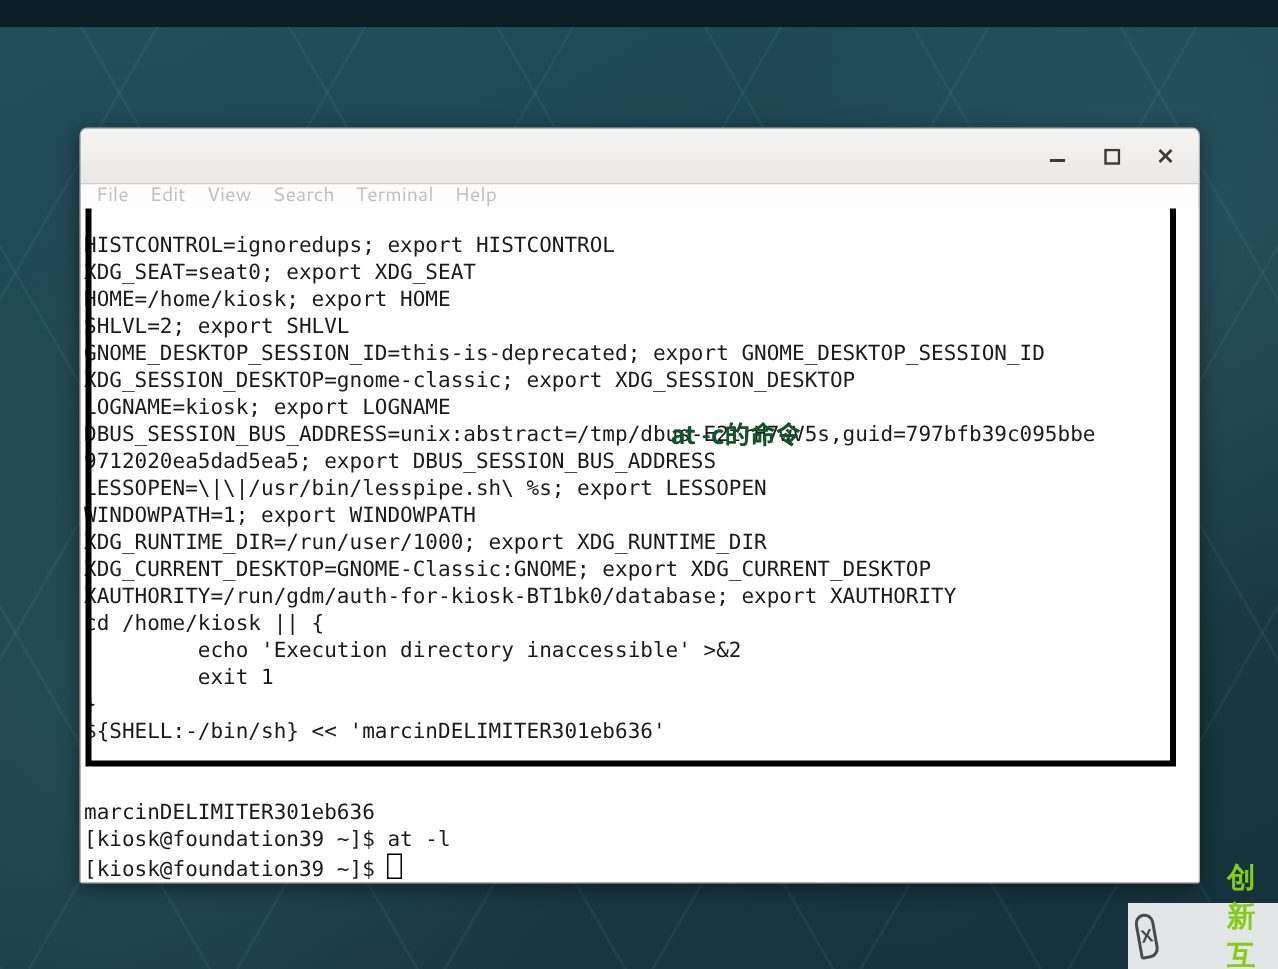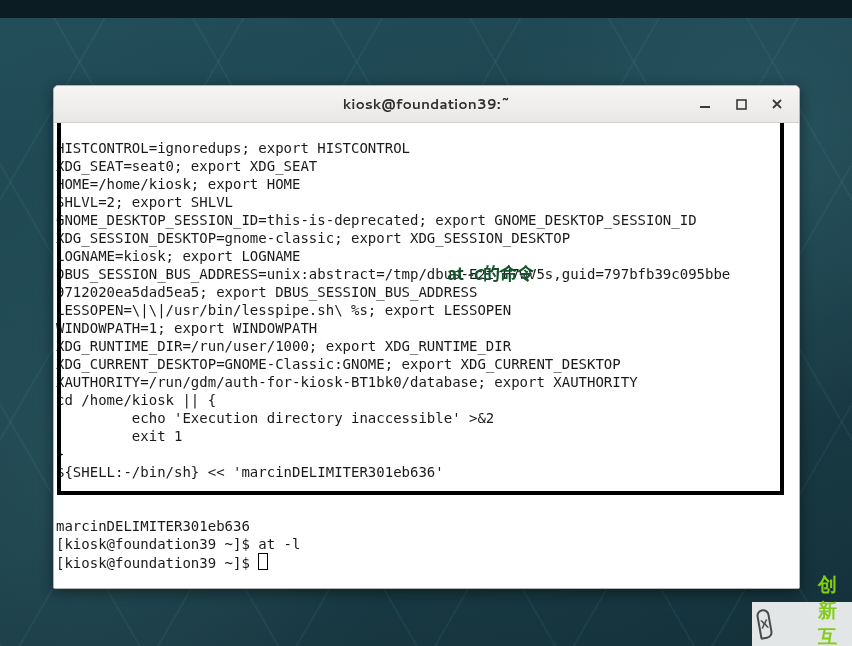--- a/index.html
+++ b/index.html
@@ -168,40 +168,47 @@
   }
 </style>
 </head>
 <body>
 
 <div class="desktop-bg"></div>
 <div class="topbar"></div>
 
 <div class="window">
   <div class="titlebar">
-    <span class="title">kiosk@foundation39:~</span>
     <div class="win-controls">
       <div class="win-btn">
         <svg width="12" height="12" viewBox="0 0 12 12">
             <rect x="1" y="8" width="10" height="2" fill="#3a3a3a"></rect>
           </svg>
       </div>
       <div class="win-btn">
         <svg width="11" height="11" viewBox="0 0 11 11">
             <rect x="1" y="1" width="9" height="9" fill="none" stroke="#3a3a3a" stroke-width="1.6"></rect>
           </svg>
       </div>
       <div class="win-btn">
         <svg width="12" height="12" viewBox="0 0 12 12">
             <path d="M2 2 L10 10 M10 2 L2 10" stroke="#3a3a3a" stroke-width="1.8"></path>
           </svg>
       </div>
     </div>
   </div>
 
+  <div class="menubar">
+    <span>File</span>
+    <span>Edit</span>
+    <span>View</span>
+    <span>Search</span>
+    <span>Terminal</span>
+    <span>Help</span>
+  </div>
 
   <div class="terminal-area">
     <div class="term-text" id="term-text">HISTCONTROL=ignoredups; export HISTCONTROL
 XDG_SEAT=seat0; export XDG_SEAT
 HOME=/home/kiosk; export HOME
 SHLVL=2; export SHLVL
 GNOME_DESKTOP_SESSION_ID=this-is-deprecated; export GNOME_DESKTOP_SESSION_ID
 XDG_SESSION_DESKTOP=gnome-classic; export XDG_SESSION_DESKTOP
 LOGNAME=kiosk; export LOGNAME
 DBUS_SESSION_BUS_ADDRESS=unix:abstract=/tmp/dbus-E2trH7wV5s,guid=797bfb39c095bbe

